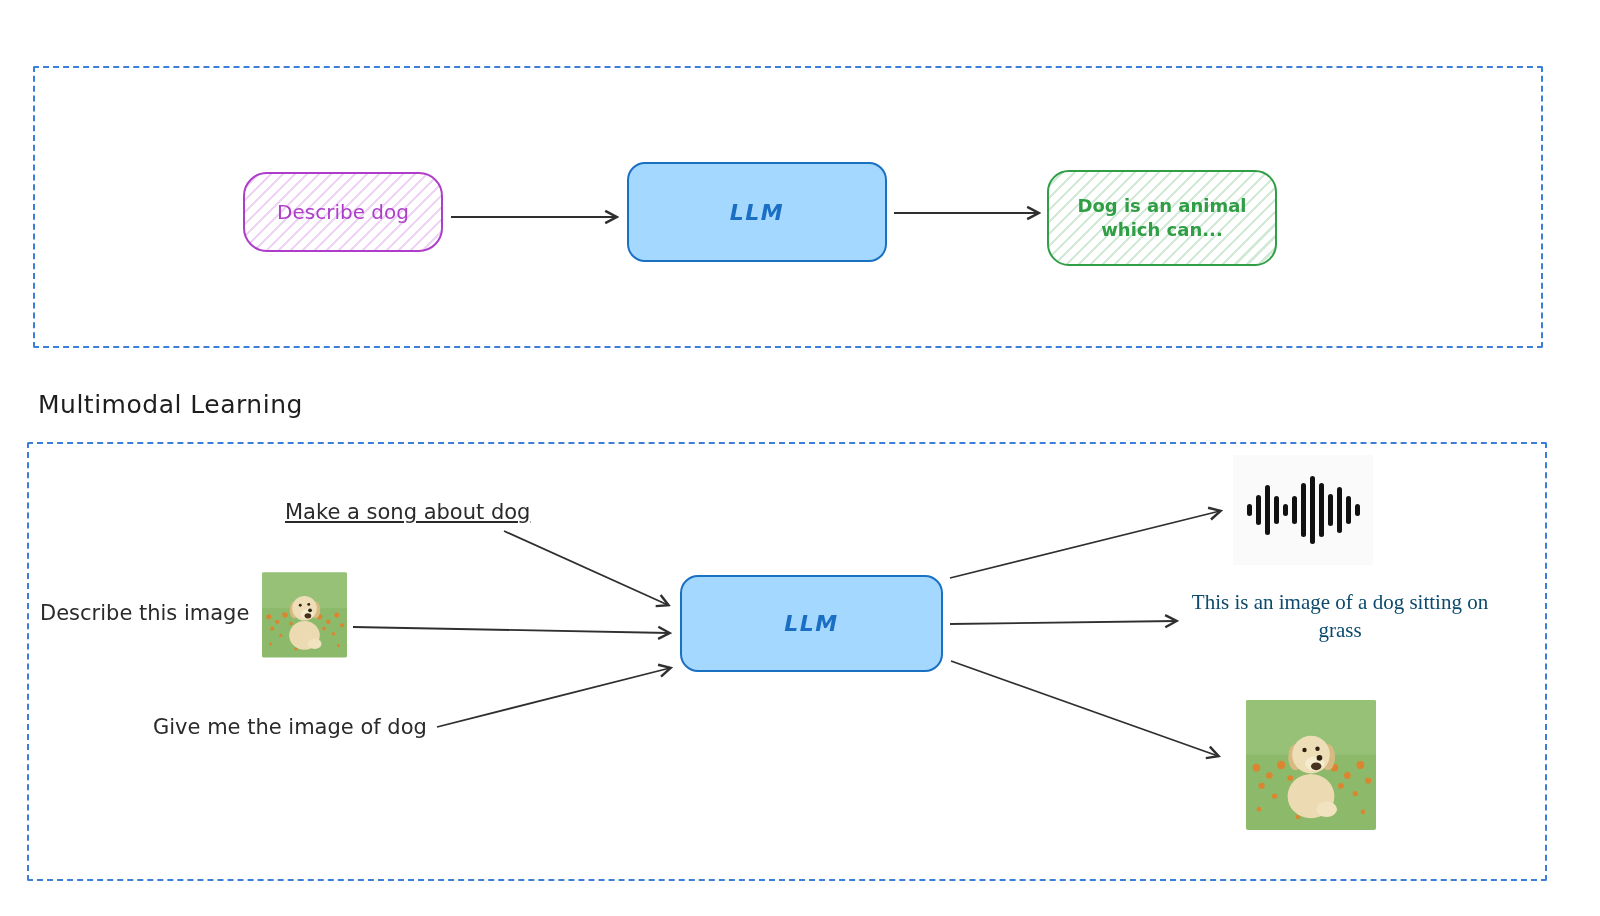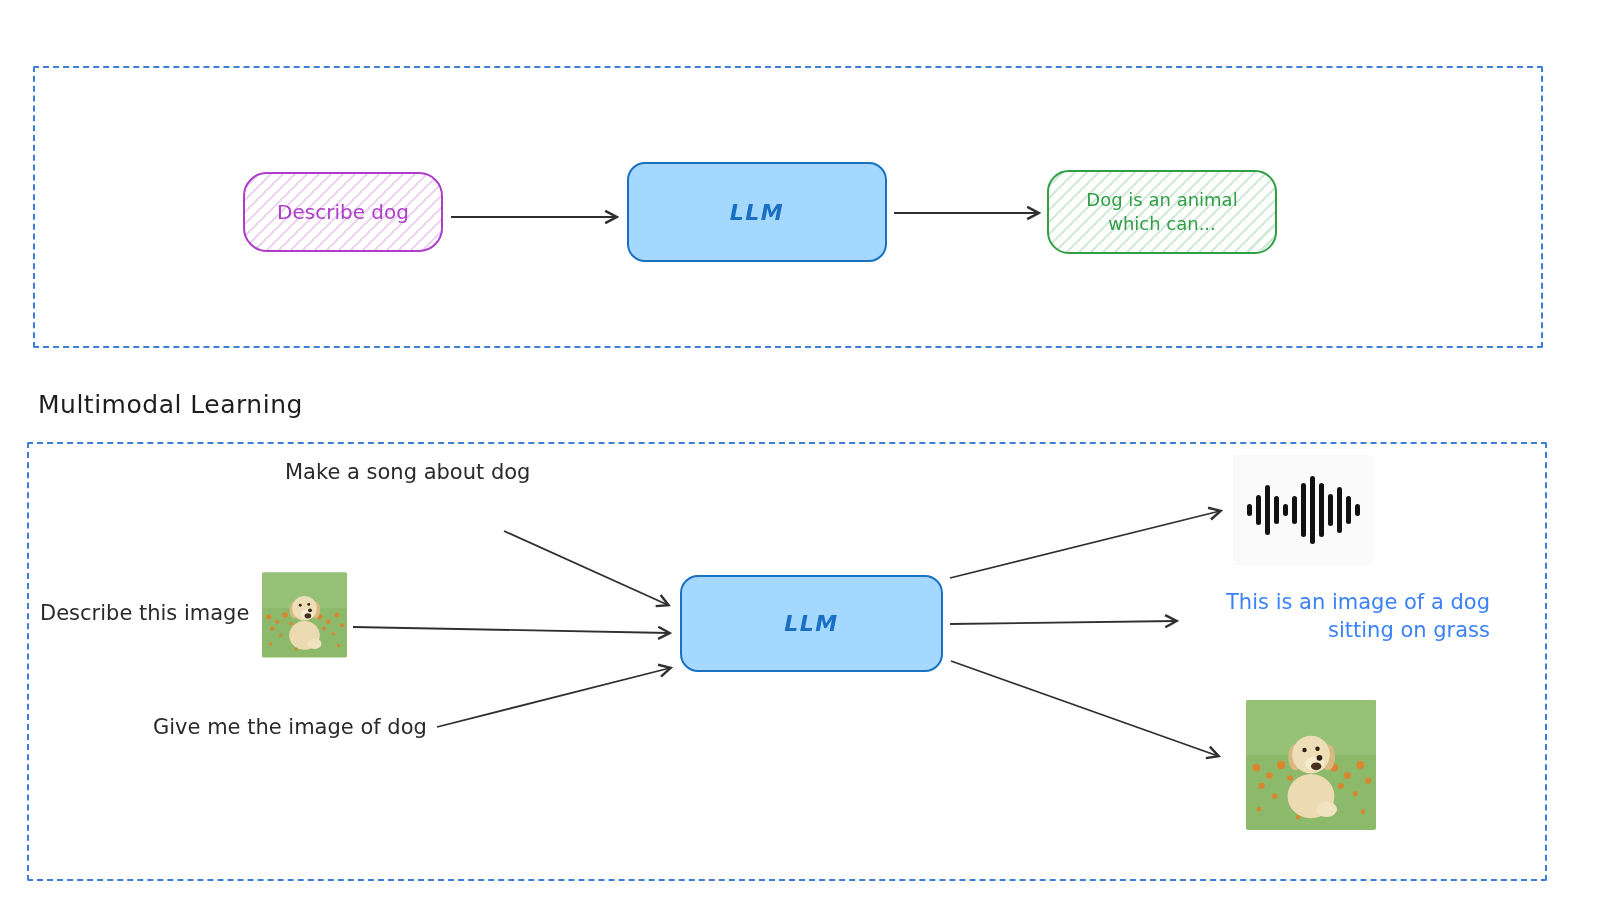--- a/index.html
+++ b/index.html
@@ -23,34 +23,34 @@
           background:
             repeating-linear-gradient(135deg, rgba(174,62,201,0.22) 0px, rgba(174,62,201,0.22) 2.5px,
               rgba(255,255,255,0) 2.5px, rgba(255,255,255,0) 8.5px) #ffffff;
           color:#ae3ec9;font-size:20px;font-weight:500;}
 
   .blue{border:2.5px solid #1971c2;border-radius:18px;background:#a5d8ff;
         color:#1a6fc4;font-size:22px;font-style:italic;font-weight:600;letter-spacing:1.5px;}
   .llm1{left:627px;top:162px;width:260px;height:100px;}
   .llm2{left:680px;top:575px;width:263px;height:97px;}
 
-  .green{left:1047px;top:170px;width:230px;height:84px;border:2.5px solid #2f9e44;border-radius:22px;
+  .green{left:1047px;top:170px;width:230px;height:96px;border:2.5px solid #2f9e44;border-radius:22px;
          background:
            repeating-linear-gradient(135deg, rgba(47,158,68,0.22) 0px, rgba(47,158,68,0.22) 2.5px,
              rgba(255,255,255,0) 2.5px, rgba(255,255,255,0) 8.5px) #ffffff;
-         color:#2f9e44;font-size:18px;font-weight:400;line-height:1.35;}
+         color:#2f9e44;font-size:18px;font-weight:700;line-height:1.35;}
   .green span{width:180px;margin:0 auto;}
 
   .prompt{position:absolute;font-size:21px;color:#2a2a2a;}
-  .p-song{left:285px;top:460px;}
+  .p-song{left:285px;top:500px;text-decoration:underline;}
   .p-desc{left:40px;top:601px;}
   .p-gen{left:153px;top:715px;}
 
-  .out-text{position:absolute;left:1190px;top:588px;width:300px;text-align:right;
-            font-size:21px;line-height:1.35;color:#3b82f6;}
+  .out-text{position:absolute;left:1190px;top:588px;width:300px;text-align:center;
+            font-size:21px;line-height:1.35;color:#0c4a6e;font-family:Liberation Serif, serif;}
 
   .photo{position:absolute;border-radius:2px;overflow:hidden;}
   .photo-in{left:262px;top:572px;width:85px;height:86px;}
   .photo-out{left:1246px;top:700px;width:130px;height:130px;}
   .photo svg{display:block;width:100%;height:100%;}
 
   .audio-card{position:absolute;left:1233px;top:455px;width:140px;height:110px;background:#fafafa;
               display:flex;align-items:center;justify-content:center;}
   .waveform{display:flex;align-items:center;gap:4px;height:80px;}
   .wbar{display:block;width:5px;border-radius:3px;background:#111111;}

